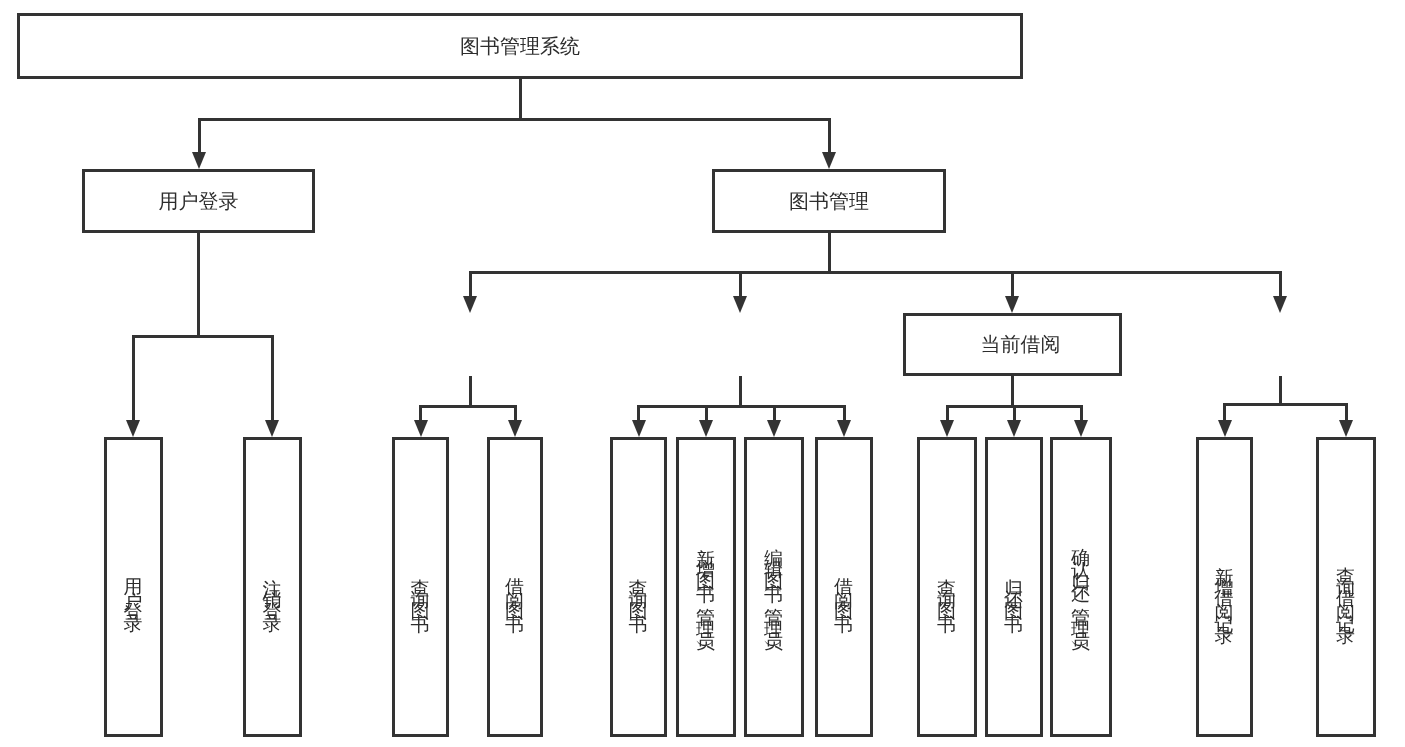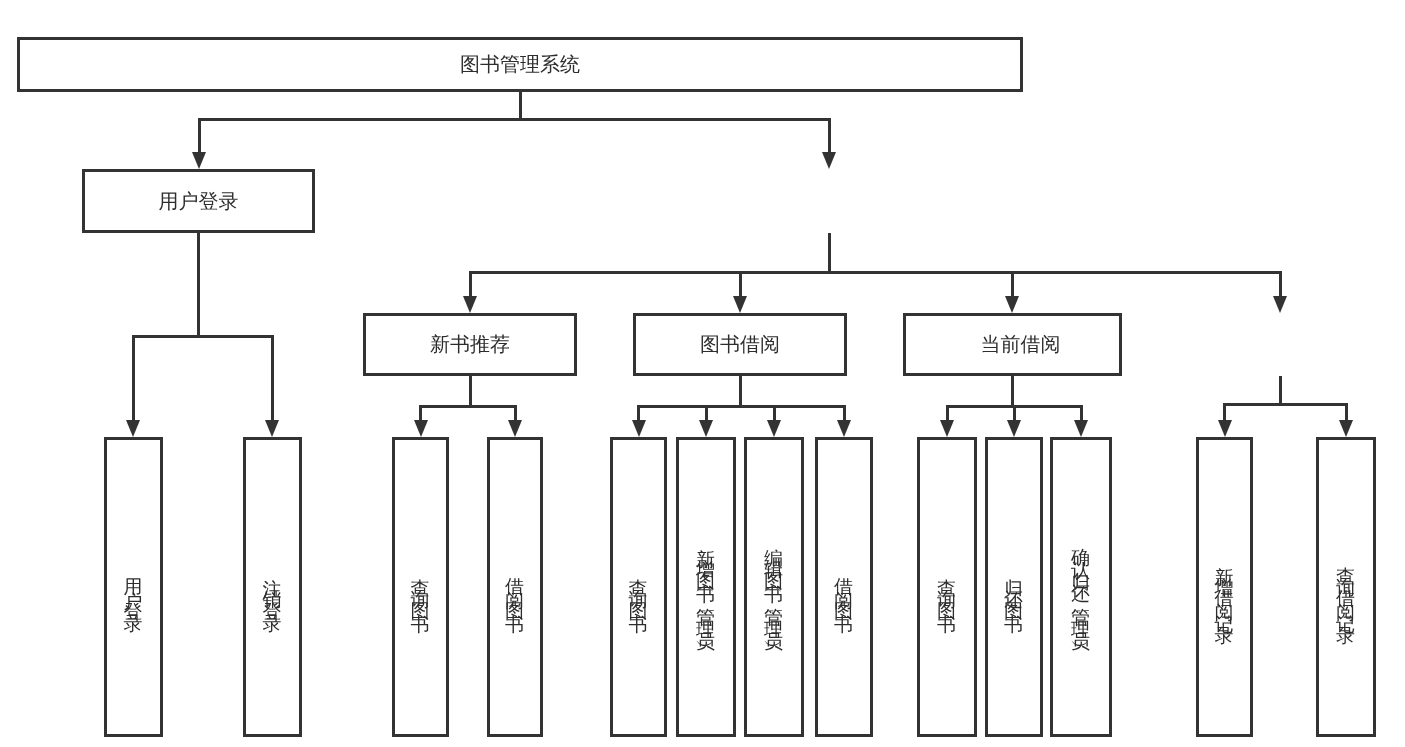--- a/index.html
+++ b/index.html
@@ -56,59 +56,56 @@
     position:absolute;left:1186px;top:714px;
     font-size:19px;color:var(--wm);
     white-space:nowrap;z-index:3;
   }
 </style>
 </head>
 <body>
 
 <div id="diagram">
 
-  <div class="box" style="left:17px;top:13px;width:1006px;height:55px;margin-top:24px;">
+  <div class="box" style="left:17px;top:13px;width:1006px;height:66px;">
     <span>图书管理系统</span>
   </div>
 
   <div class="vline" style="left:519px;top:68px;height:52px;"></div>
   <div class="hline" style="left:198px;top:118px;width:633px;"></div>
   <div class="vline" style="left:198px;top:120px;height:34px;"></div>
   <div class="arrow" style="left:192px;top:152px;"></div>
   <div class="vline" style="left:828px;top:120px;height:34px;"></div>
   <div class="arrow" style="left:822px;top:152px;"></div>
 
   <div class="box" style="left:82px;top:169px;width:233px;height:64px;">
     <span>用户登录</span>
+  </div>
+  <div class="box" style="left:712px;top:169px;width:234px;height:64px;">
+    <span>图书管理</span>
   </div>
 
   <div class="vline" style="left:197px;top:233px;height:102px;"></div>
   <div class="hline" style="left:132px;top:335px;width:142px;"></div>
   <div class="vline" style="left:132px;top:337px;height:84px;"></div>
   <div class="arrow" style="left:126px;top:420px;"></div>
   <div class="vline" style="left:271px;top:337px;height:84px;"></div>
   <div class="arrow" style="left:265px;top:420px;"></div>
 
   <div class="vline" style="left:828px;top:233px;height:38px;"></div>
   <div class="hline" style="left:469px;top:271px;width:813px;"></div>
   <div class="vline" style="left:469px;top:273px;height:25px;"></div>
   <div class="arrow" style="left:463px;top:296px;"></div>
   <div class="vline" style="left:739px;top:273px;height:25px;"></div>
   <div class="arrow" style="left:733px;top:296px;"></div>
   <div class="vline" style="left:1011px;top:273px;height:25px;"></div>
   <div class="arrow" style="left:1005px;top:296px;"></div>
   <div class="vline" style="left:1279px;top:273px;height:25px;"></div>
   <div class="arrow" style="left:1273px;top:296px;"></div>
 
-  <div class="box" style="left:363px;top:313px;width:214px;height:63px;">
-    <span>新书推荐</span>
-  </div>
-  <div class="box" style="left:633px;top:313px;width:214px;height:63px;">
-    <span>图书借阅</span>
-  </div>
   <div class="box" style="left:903px;top:313px;width:219px;height:63px;padding-left:16px;">
     <span>当前借阅</span>
   </div>
 
   <div class="vline" style="left:469px;top:376px;height:29px;"></div>
   <div class="hline" style="left:419px;top:405px;width:98px;"></div>
   <div class="vline" style="left:419px;top:405px;height:17px;"></div>
   <div class="arrow" style="left:414px;top:420px;"></div>
   <div class="vline" style="left:514px;top:405px;height:17px;"></div>
   <div class="arrow" style="left:508px;top:420px;"></div>

